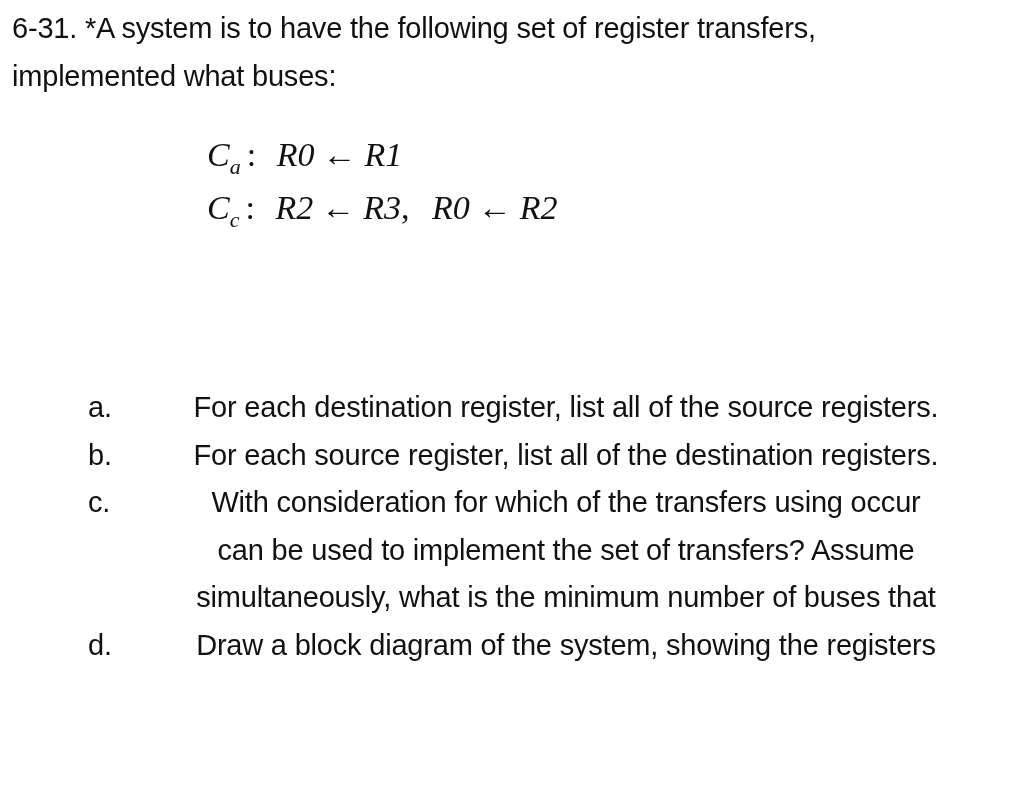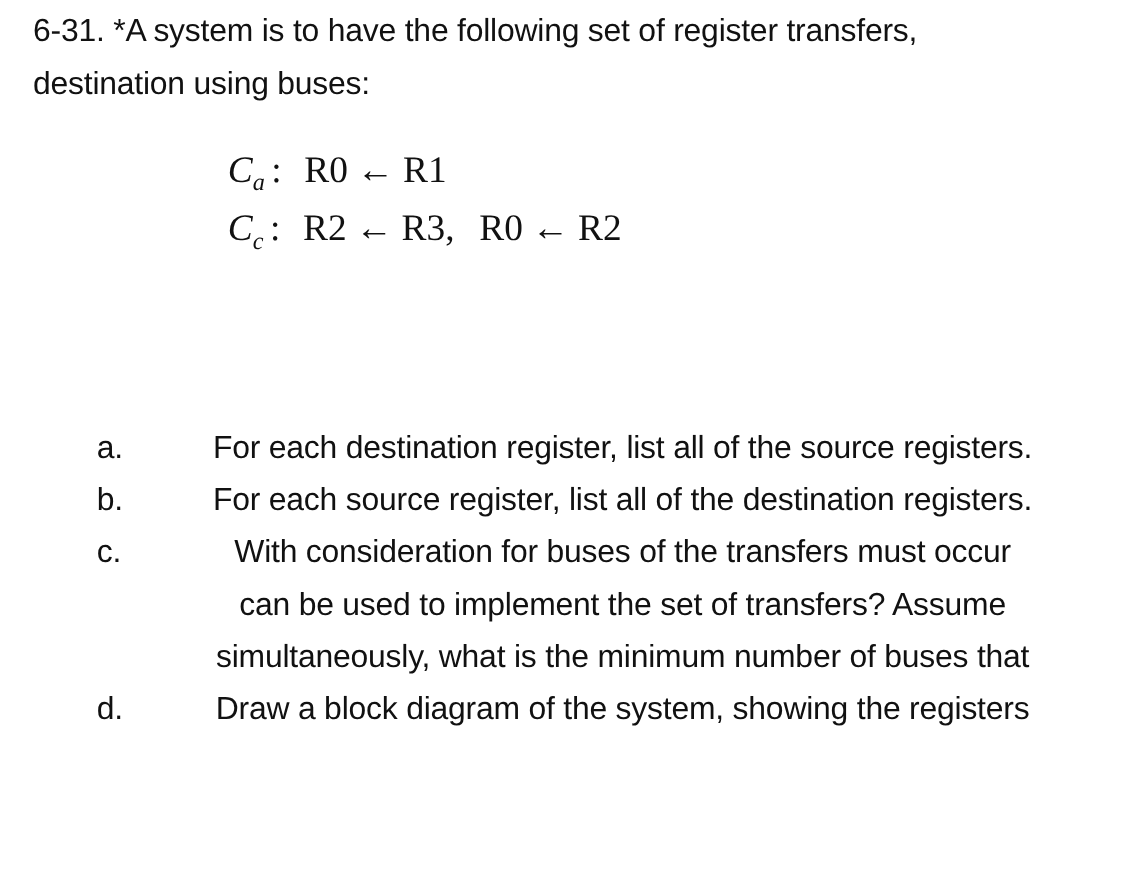--- a/index.html
+++ b/index.html
@@ -1,36 +1,36 @@
 <!DOCTYPE html>
 <html><head>
 <meta charset="utf-8">
 <style>
   html, body { margin: 0; padding: 0; background: #ffffff; }
   body { width: 1024px; height: 790px; position: relative; overflow: hidden; color: #111111; font-family: "Liberation Sans", sans-serif; }
-  .intro { position: absolute; left: 30px; top: 4px; width: 980px; font-size: 29px; line-height: 48px; letter-spacing: -0.2px; }
+  .intro { position: absolute; left: 12px; top: 4px; width: 980px; font-size: 29px; line-height: 48px; letter-spacing: -0.2px; }
   .eqs { position: absolute; left: 207px; top: 128px; font-family: "Liberation Serif", serif; font-size: 34px; }
   .eq { height: 53px; line-height: 53px; white-space: nowrap; }
   .eq .c { font-style: italic; margin-top: 48px; }
   .eq .c sub { font-size: 22px; vertical-align: -8px; }
   .eq .colon { margin: 0 12px 0 6px; font-style: normal; }
-  .eq .tr { }
+  .eq .tr { font-style: italic; }
   .eq .arr { font-style: normal; margin: 0 8px; }
   .eq .sep { font-style: normal; margin-right: 14px; }
   .parts { position: absolute; left: 88px; top: 384px; width: 920px; font-size: 29px; line-height: 47.5px; letter-spacing: -0.2px; }
   .part { display: flex; }
   .part .lbl { width: 36px; flex: none; }
   .part .txt { flex: 1; text-align: center; }
 </style>
 </head>
 <body>
 
 <div class="intro">
   <div>6-31. *A system is to have the following set of register transfers,</div>
-  <div>destination using buses:</div>
+  <div>implemented what buses:</div>
 </div>
 
 <div class="eqs">
 
   <div class="eq">
     <span class="c"><span>C</span><sub>a</sub></span><span class="colon">:</span>
     <span class="tr">R0</span><span class="arr">←</span><span class="tr">R1</span>
   </div>
 
 
@@ -47,21 +47,21 @@
     <span class="lbl">a.</span>
     <span class="txt">For each destination register, list all of the source registers.</span>
   </div>
   <div class="part">
     <span class="lbl">b.</span>
     <span class="txt">For each source register, list all of the destination registers.</span>
   </div>
   <div class="part">
     <span class="lbl">c.</span>
     <span class="txt">
-      <div>With consideration for buses of the transfers must occur</div>
+      <div>With consideration for which of the transfers using occur</div>
       <div>can be used to implement the set of transfers? Assume</div>
       <div>simultaneously, what is the minimum number of buses that</div>
     </span>
   </div>
   <div class="part">
     <span class="lbl">d.</span>
     <span class="txt">
       <div>Draw a block diagram of the system, showing the registers</div>
     </span>
   </div>

